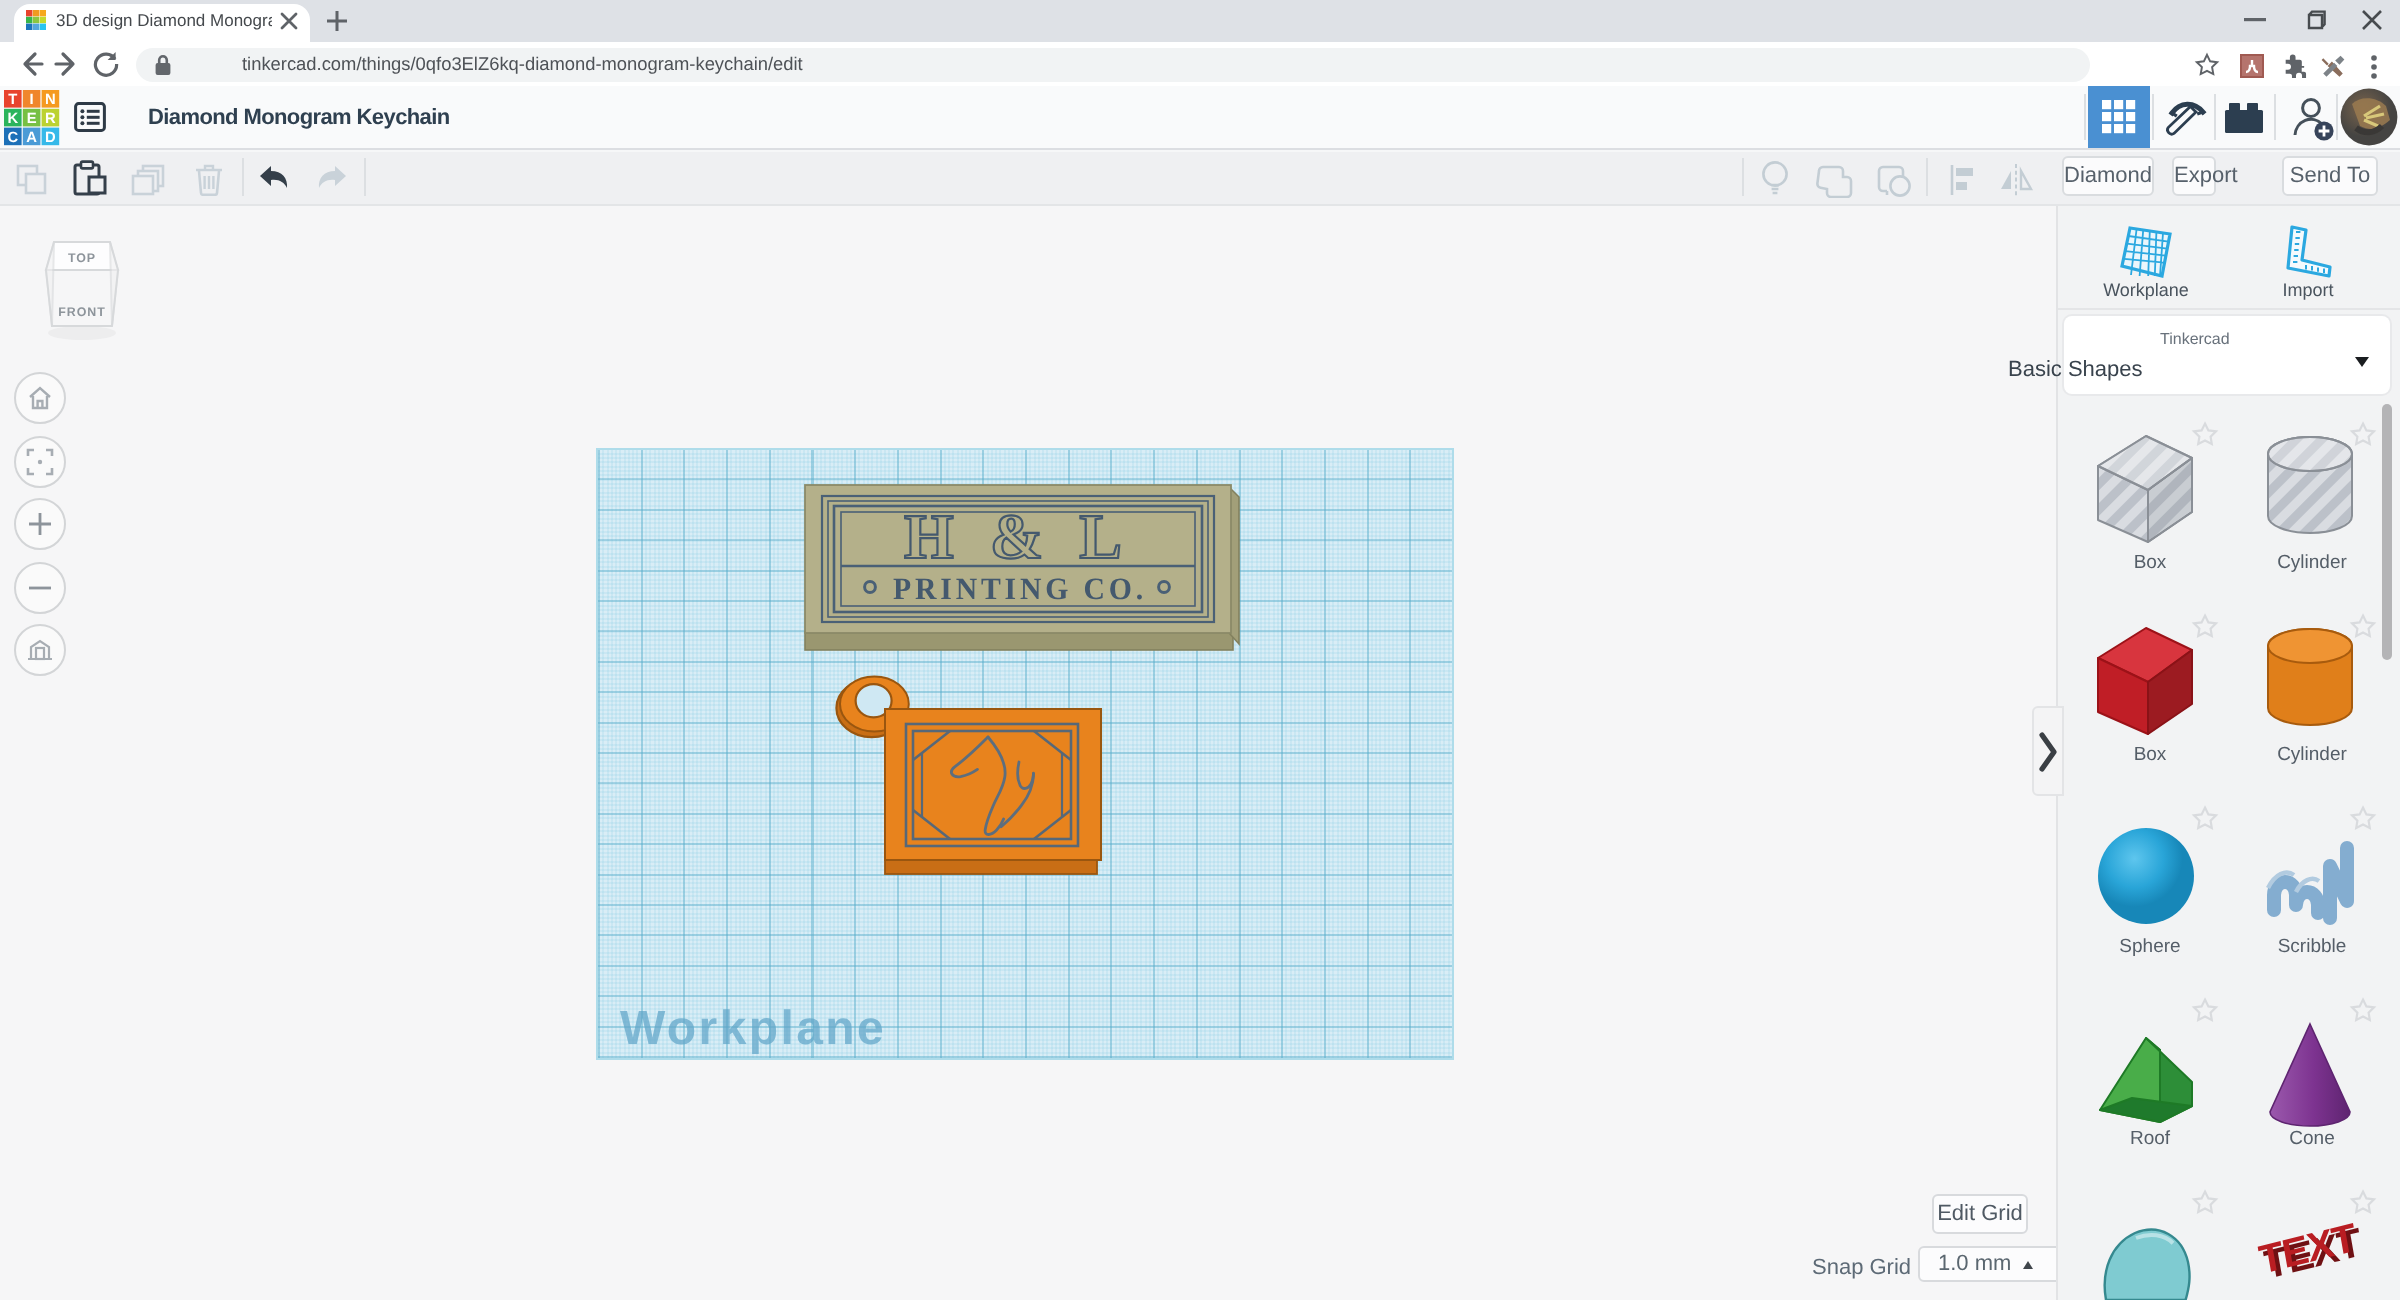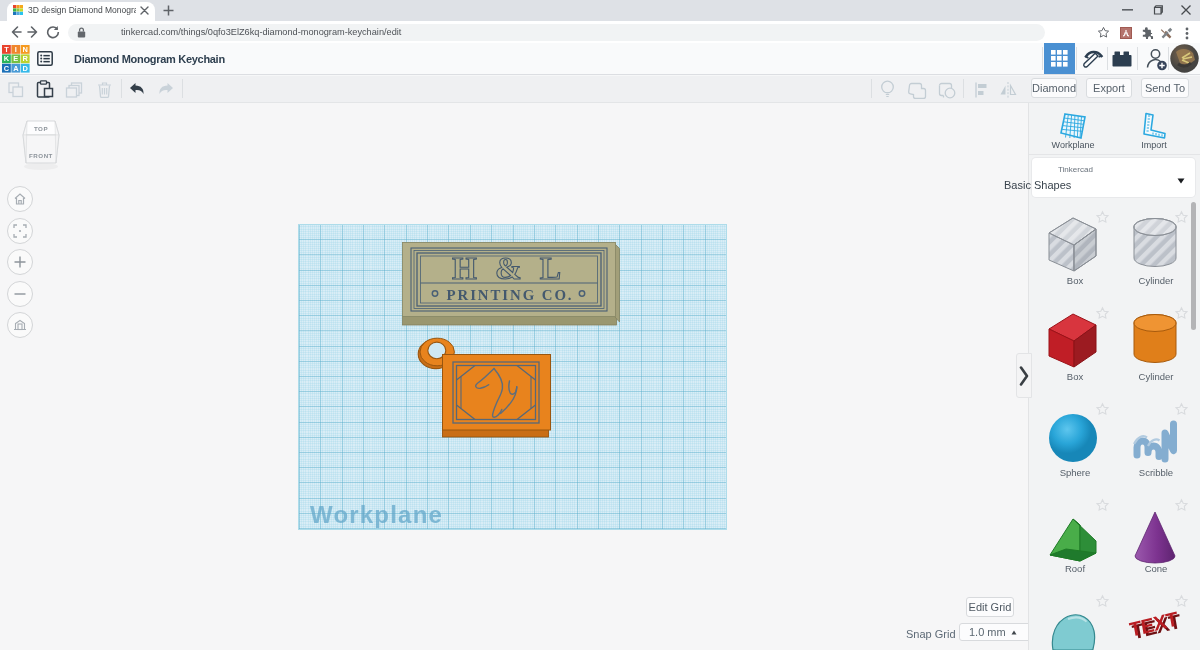--- a/index.html
+++ b/index.html
@@ -237,21 +237,21 @@
     <path d="M2 0.5 v15" stroke="#c3cdd4" stroke-width="1.3"></path>
     <rect x="4" y="2" width="8.5" height="4" fill="#c3cdd4"></rect>
       <rect x="4" y="9" width="5.5" height="4" fill="#c3cdd4"></rect>
   </svg>
   <svg class="abs" style="left:999px;top:81px" width="18" height="18" viewBox="0 0 18 18">
     <path d="M9 1 v16" stroke="#c3cdd4" stroke-width="1" stroke-dasharray="2 1.4"></path>
     <path d="M6.5 4.5 v9 l-5 0 z" fill="#c3cdd4"></path>
     <path d="M11.5 4.5 v9 l5 0 z" fill="none" stroke="#c3cdd4" stroke-width="1.2"></path>
   </svg>
   <div class="tbtn" style="left:1031px; width:46px;">Diamond</div>
-  <div class="tbtn" style="left:1086px; width:46px;">Export</div>
+  <div class="tbtn" style="left:1086px; width:22px;">Export</div>
   <div class="tbtn" style="left:1141px; width:48px;">Send To</div>
   <div id="canvas"></div>
   <div id="wp"></div>
   <div id="wplabel">Workplane</div>
   <svg class="abs" style="left:402px;top:242px" width="218" height="84" viewBox="0 0 218 84">
     <rect x="0.5" y="74" width="214" height="9" fill="#9a9770" stroke="#83815e" stroke-width="0.8"></rect>
     <polygon points="213,2 217.5,6.5 217.5,80 213,75" fill="#a29f79" stroke="#83815e" stroke-width="0.8"></polygon>
     <rect x="0.5" y="0.5" width="213" height="74" fill="#b4b08a" stroke="#8b8a68" stroke-width="0.9"></rect>
     <rect x="9" y="6" width="196" height="63" fill="none" stroke="#4a6076" stroke-width="1.1"></rect>
     <rect x="12" y="8.5" width="190" height="58" fill="none" stroke="#4a6076" stroke-width="0.8"></rect>
@@ -327,21 +327,21 @@
     <path d="M8.3 1.5 L5.5 24.5 M11.6 2 L9.8 25 M14.9 2.5 L14.1 25 M18.2 3 L17.4 25 M21.5 3.5 L20 25 M4.2 5 L24.3 7.8 M3.5 8.8 L23.6 11.3 M2.8 12.6 L22.9 14.8 M2.1 16.4 L22.2 18.3" stroke="#2ba8e0" stroke-width="0.9" fill="none"></path>
   </svg>
   <div class="sblabel" style="left:1043px;top:140px;width:60px;">Workplane</div>
   <svg class="abs" style="left:1143px;top:112px" width="24" height="27" viewBox="0 0 24 27">
     <path d="M3 1.5 L10 3 L8 18 L22 21.5 L21.5 26 L1 22 Z" fill="#f4fafd" stroke="#2ba8e0" stroke-width="1.6" stroke-linejoin="round"></path>
     <path d="M5 4 h2.2 M4.7 7 h2.2 M4.4 10 h2.2 M4.1 13 h2.2 M3.8 16 h2.2 M3.5 19 h2.2 M10 20.5 v2.2 M13 21 v2.2 M16 21.7 v2.2 M19 22.3 v2.2" stroke="#2ba8e0" stroke-width="1"></path>
   </svg>
   <div class="sblabel" style="left:1134px;top:140px;width:40px;">Import</div>
   <div class="abs" style="left:1029px;top:154px;width:171px;height:1px;background:#e4e5e7"></div>
   <div id="dropdown"></div>
-  <div style="position:absolute; left:1058px; top:165px; font-size:8px; color:#68717b;">Tinkercad</div>
+  <div style="position:absolute; left:1080px; top:165px; font-size:8px; color:#68717b;">Tinkercad</div>
   <div style="position:absolute; left:1004px; top:179px; font-size:11px; color:#39434d;">Basic Shapes</div>
   <svg class="abs" style="left:1177px;top:178px" width="8" height="6" viewBox="0 0 8 6">
       <path d="M0.5 0.5 h7 L4 5.5 z" fill="#1a1d20"></path>
     </svg>
   <svg class="abs" style="left:1028px;top:203px" width="172" height="447" viewBox="0 0 172 447">
     <defs>
       <pattern id="hstripe" width="9" height="9" patternTransform="rotate(45)" patternUnits="userSpaceOnUse">
         <rect width="9" height="9" fill="#bcc1c9"></rect>
           <rect width="4.5" height="9" fill="#d9dce1"></rect>
       </pattern>

